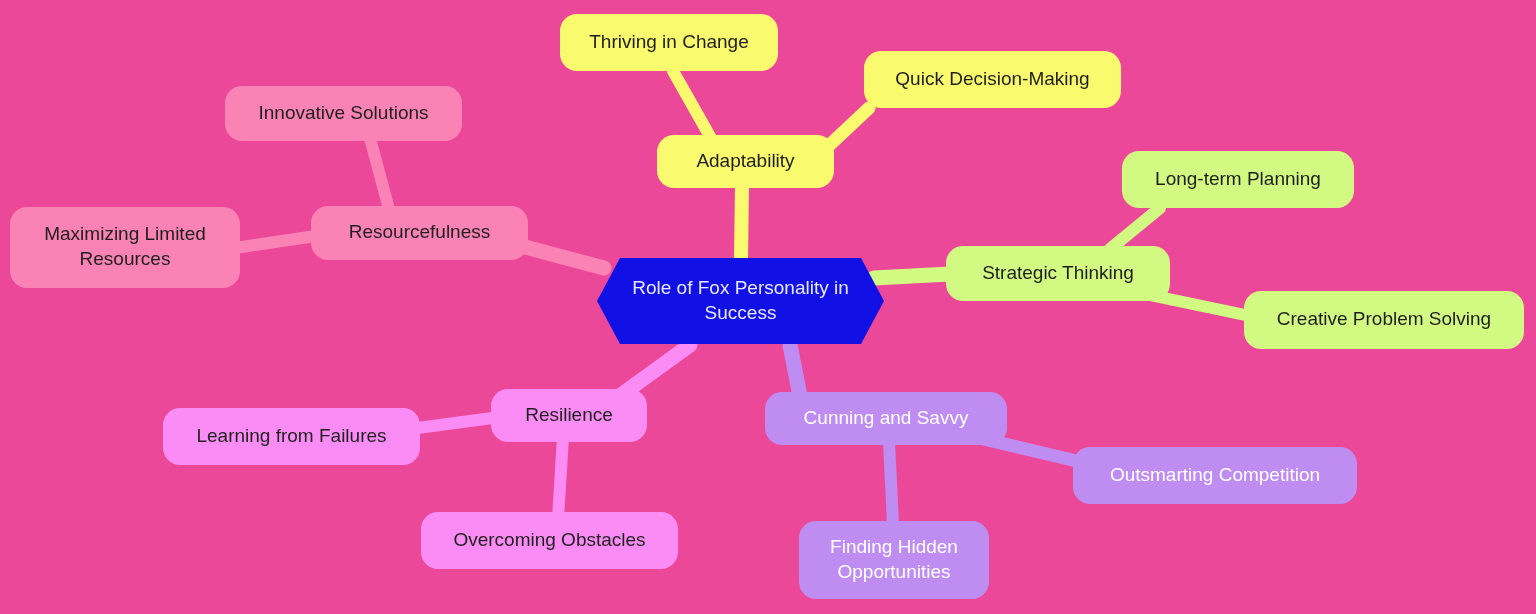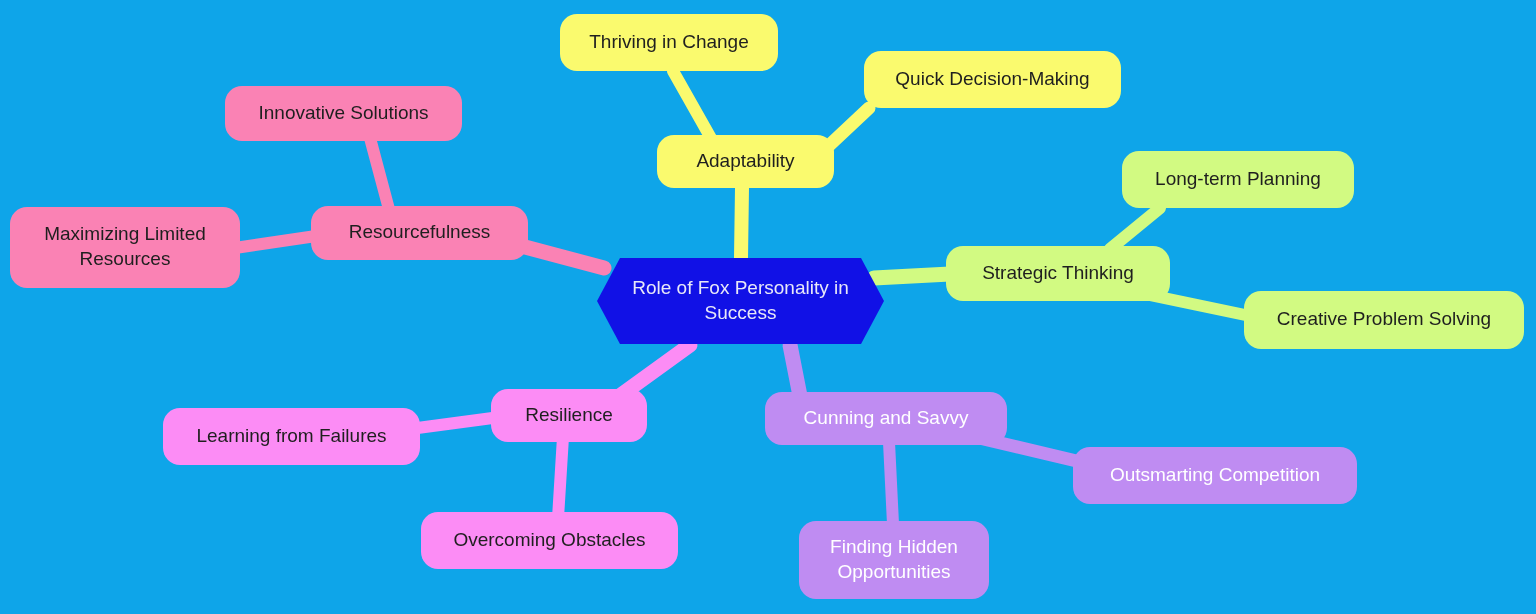--- a/index.html
+++ b/index.html
@@ -40,21 +40,21 @@
   }
   .edge-line {
     fill: none;
     stroke-linecap: round;
     stroke-linejoin: round;
   }
 </style>
 </head>
 <body style="background: rgb(255, 255, 255);">
 
-<div id="mindmap-root" style="background: #0ea5e9;">
+<div id="mindmap-root" style="background: #ec4899;">
   <svg id="mindmap-svg" viewBox="0 0 1536 614" xmlns="http://www.w3.org/2000/svg">
     <g id="edges-layer">
         <path class="edge-line" d="M 741 258 L 742 188" stroke="#fafa6e" stroke-width="14"></path>
         <path class="edge-line" d="M 712 140 L 673 71" stroke="#fafa6e" stroke-width="12"></path>
         <path class="edge-line" d="M 820 154 L 869 108" stroke="#fafa6e" stroke-width="13"></path>
         <path class="edge-line" d="M 874 278 L 950 274" stroke="#d2fa82" stroke-width="15"></path>
         <path class="edge-line" d="M 1110 249 L 1160 208" stroke="#d2fa82" stroke-width="12"></path>
         <path class="edge-line" d="M 1140 293 L 1250 316" stroke="#d2fa82" stroke-width="12"></path>
         <path class="edge-line" d="M 790 345 L 800 396" stroke="#bf8cf2" stroke-width="15"></path>
         <path class="edge-line" d="M 975 437 L 1085 463" stroke="#bf8cf2" stroke-width="13"></path>

